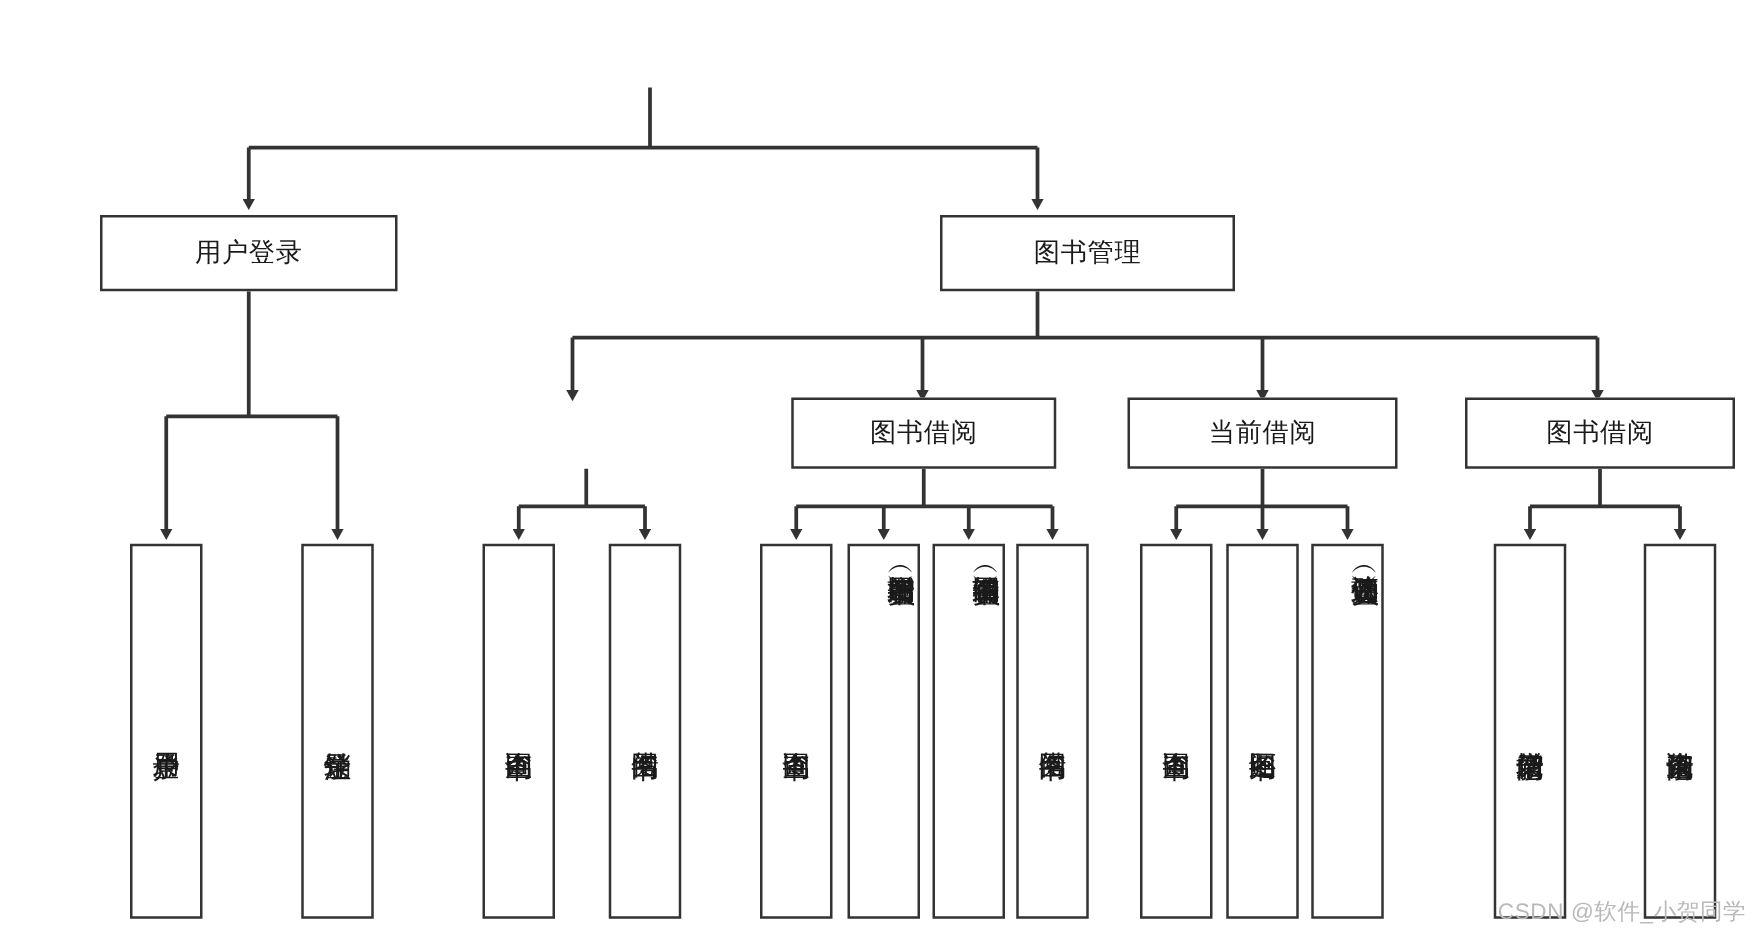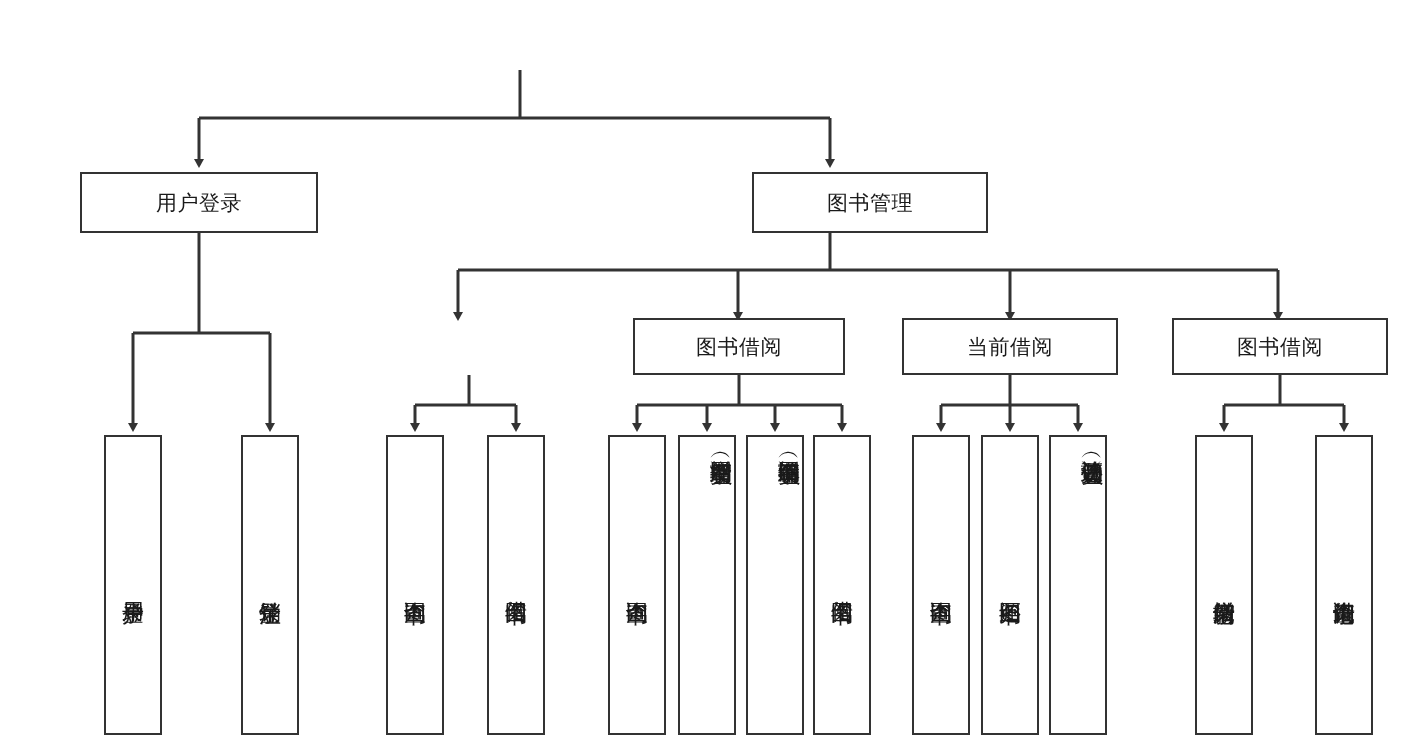--- a/index.html
+++ b/index.html
@@ -179,14 +179,15 @@
     <span class="node-label">确认归还（管理员）</span>
   </div>
 
   <div class="node vert" style="left:1195px; top:435px; width:58px; height:300px;">
     <span class="node-label">新增借阅记录</span>
   </div>
   <div class="node vert" style="left:1315px; top:435px; width:58px; height:300px;">
     <span class="node-label">查询借阅记录</span>
   </div>
 
+  <div class="watermark">CSDN @软件_小贺同学</div>
 
 </div>
 
 </body></html>

